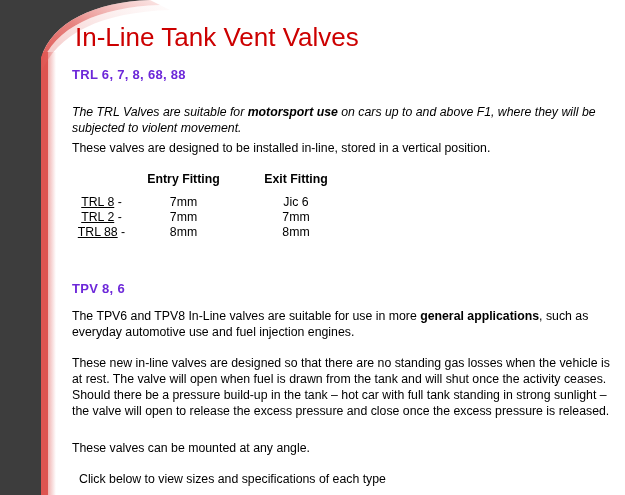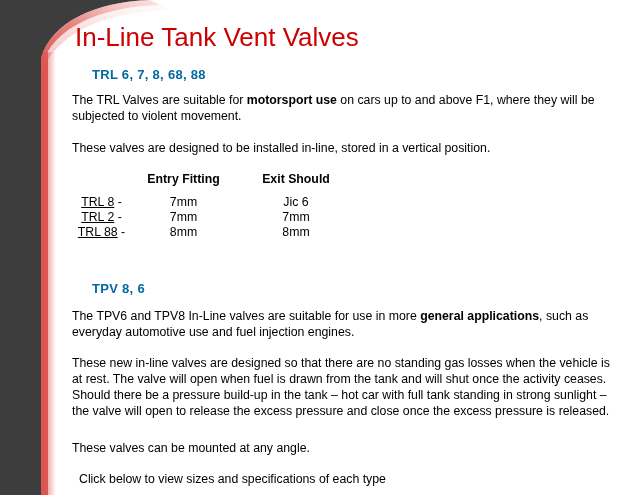--- a/index.html
+++ b/index.html
@@ -73,36 +73,35 @@
     font-size: 26px;
     color: #cc0000;
     letter-spacing: 0px;
     white-space: nowrap;
   }
   .subhead {
     position: absolute;
     left: 72px;
     font-size: 13px;
     font-weight: bold;
-    color: #0369a1;
+    color: #6d28d9;
     letter-spacing: 0.3px;
     white-space: nowrap;
-    margin-left: 20px;
   }
   #subhead-trl { top: 67px; }
   #subhead-tpv { top: 281px; }
 
   .para {
     position: absolute;
     left: 72px;
     font-size: 12.3px;
     line-height: 16px;
     color: #000000;
   }
-  #para-trl-1 { top: 92px;  width: 548px; }
+  #para-trl-1 { top: 104px;  width: 548px; font-style: italic; }
   #para-trl-2 { top: 140px; width: 548px; }
   #para-tpv-1 { top: 308px; width: 540px; }
   #para-tpv-2 { top: 355px; width: 548px; }
   #para-tpv-3 { top: 440px; width: 548px; }
   #para-click { top: 471px; left: 79px; width: 540px; }
 
   b { font-weight: bold; }
 
   
   .fitting-table {
@@ -178,21 +177,21 @@
 
     <div class="para" id="para-trl-1"><span>The TRL Valves are suitable for </span><b>motorsport use</b><span> on cars up to and above F1, where they will be subjected to violent movement.</span></div>
 
     <div class="para" id="para-trl-2">These valves are designed to be installed in-line, stored in a vertical position.</div>
 
     <table class="fitting-table">
       <thead>
         <tr>
           <th class="th-name"></th>
           <th class="th-entry">Entry Fitting</th>
-          <th>Exit Should</th>
+          <th>Exit Fitting</th>
         </tr>
       </thead>
       <tbody>
         <tr>
           <td class="col-name link-cell"><span class="trl-link">TRL 8</span><span class="dash"> -</span></td>
           <td class="col-entry">7mm</td>
           <td class="col-exit">Jic 6</td>
         </tr>
         <tr>
           <td class="col-name link-cell"><span class="trl-link">TRL 2</span><span class="dash"> -</span></td>

